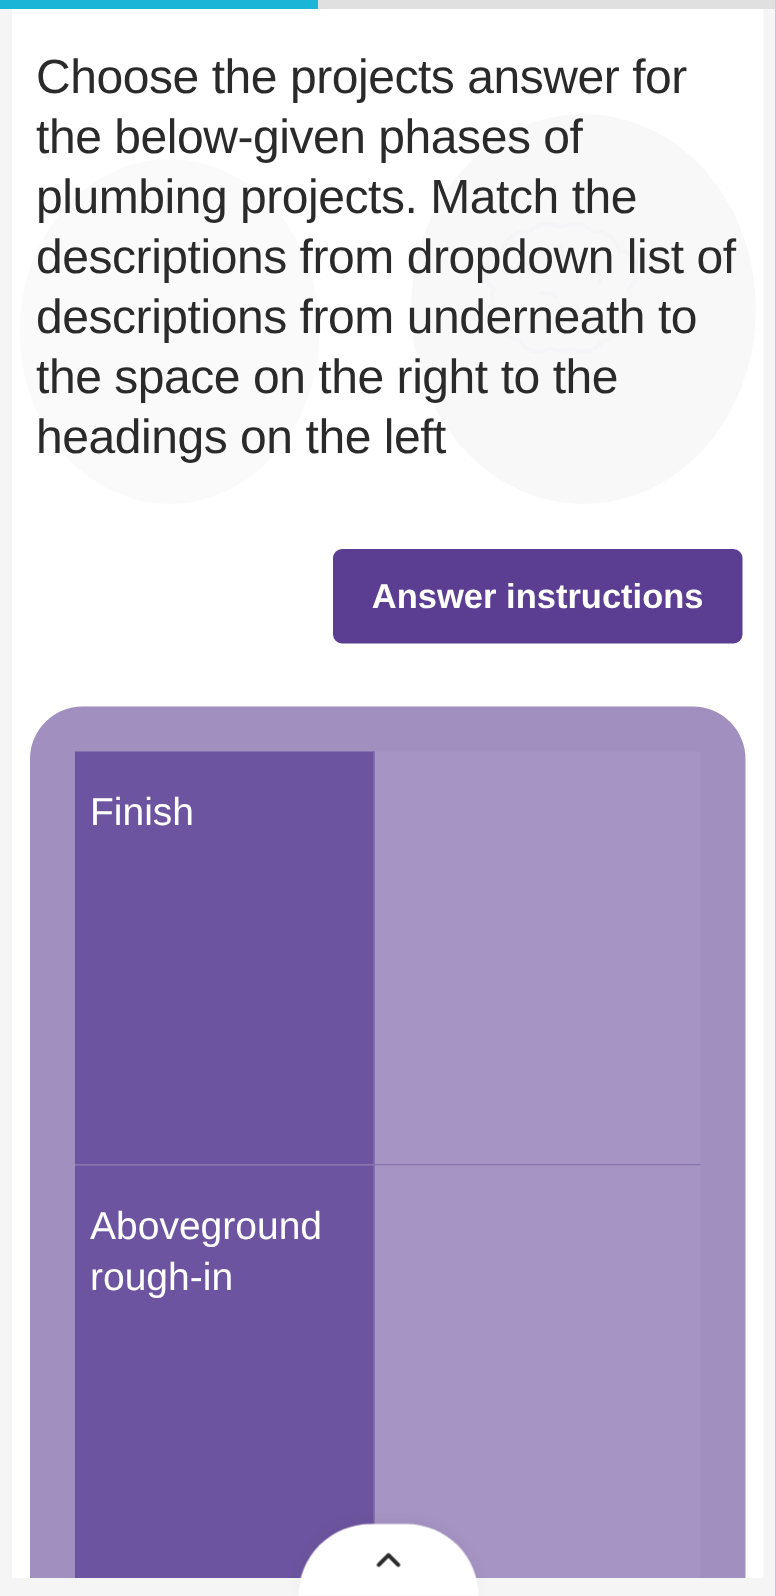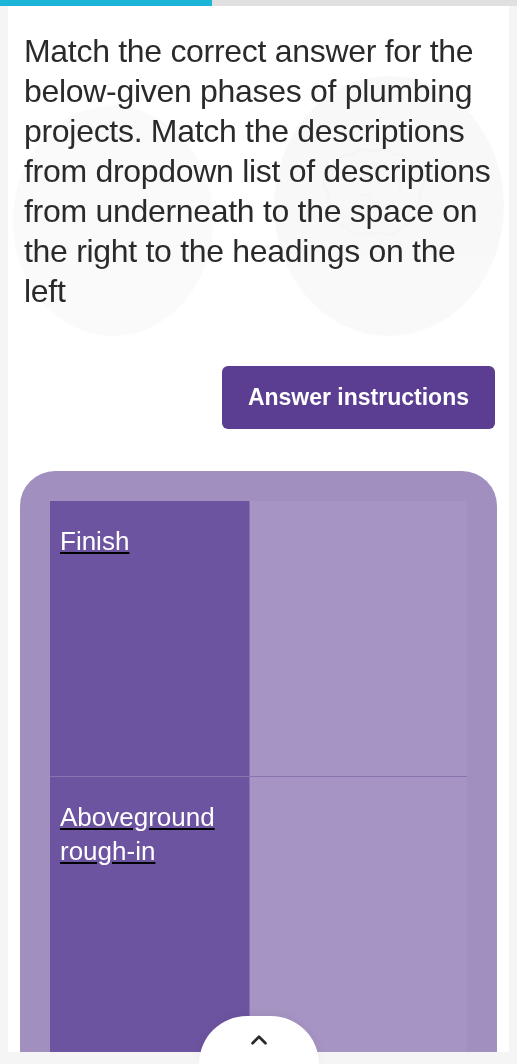--- a/index.html
+++ b/index.html
@@ -101,21 +101,20 @@
       font-weight: 700;
     }
     
     .matching-container {
       clear: both;
       margin-top: 160px;
       background: #a18fc0;
       border-radius: 35px 35px 0 0;
       padding: 30px 30px 0;
       position: relative;
-      text-decoration: underline;
     }
     
     .matching-table {
       width: 100%;
       border-collapse: collapse;
     }
     
     .matching-row {
       display: flex;
       border-top: 1px solid #8b74ad;
@@ -174,21 +173,21 @@
 
   <div class="background-decoration">
     <div class="speech-bubble-left"></div>
     <div class="speech-bubble-right">
       <svg class="brain-icon" width="140" height="140" viewBox="0 0 100 100">
         <path d="M35 20 Q25 20 22 30 Q18 28 15 35 Q12 42 18 48 Q15 55 22 60 Q20 70 30 72 Q35 80 45 76 Q50 78 55 76 Q65 80 70 72 Q80 70 78 60 Q85 55 82 48 Q88 42 85 35 Q82 28 78 30 Q75 20 65 20 Q60 15 50 18 Q40 15 35 20 Z M30 35 Q35 35 35 40 M50 25 Q50 35 55 38 M65 35 Q70 40 68 45 M40 50 Q45 48 48 52 M60 55 Q55 58 58 62" fill="none" stroke="#d0c5e0" stroke-width="2"></path>
       </svg>
     </div>
   </div>
 
-  <p class="question-text">Match the correct answer for the below-given phases of plumbing projects. Match the descriptions from dropdown list of descriptions from underneath to the space on the right to the headings on the left</p>
+  <p class="question-text">Choose the projects answer for the below-given phases of plumbing projects. Match the descriptions from dropdown list of descriptions from underneath to the space on the right to the headings on the left</p>
 
   <button class="instructions-button">Answer instructions</button>
 
   <div class="matching-container">
     <div class="matching-table">
 
       <div class="matching-row">
         <div class="label-cell">Finish</div>
         <div class="dropdown-cell"></div>
       </div>

